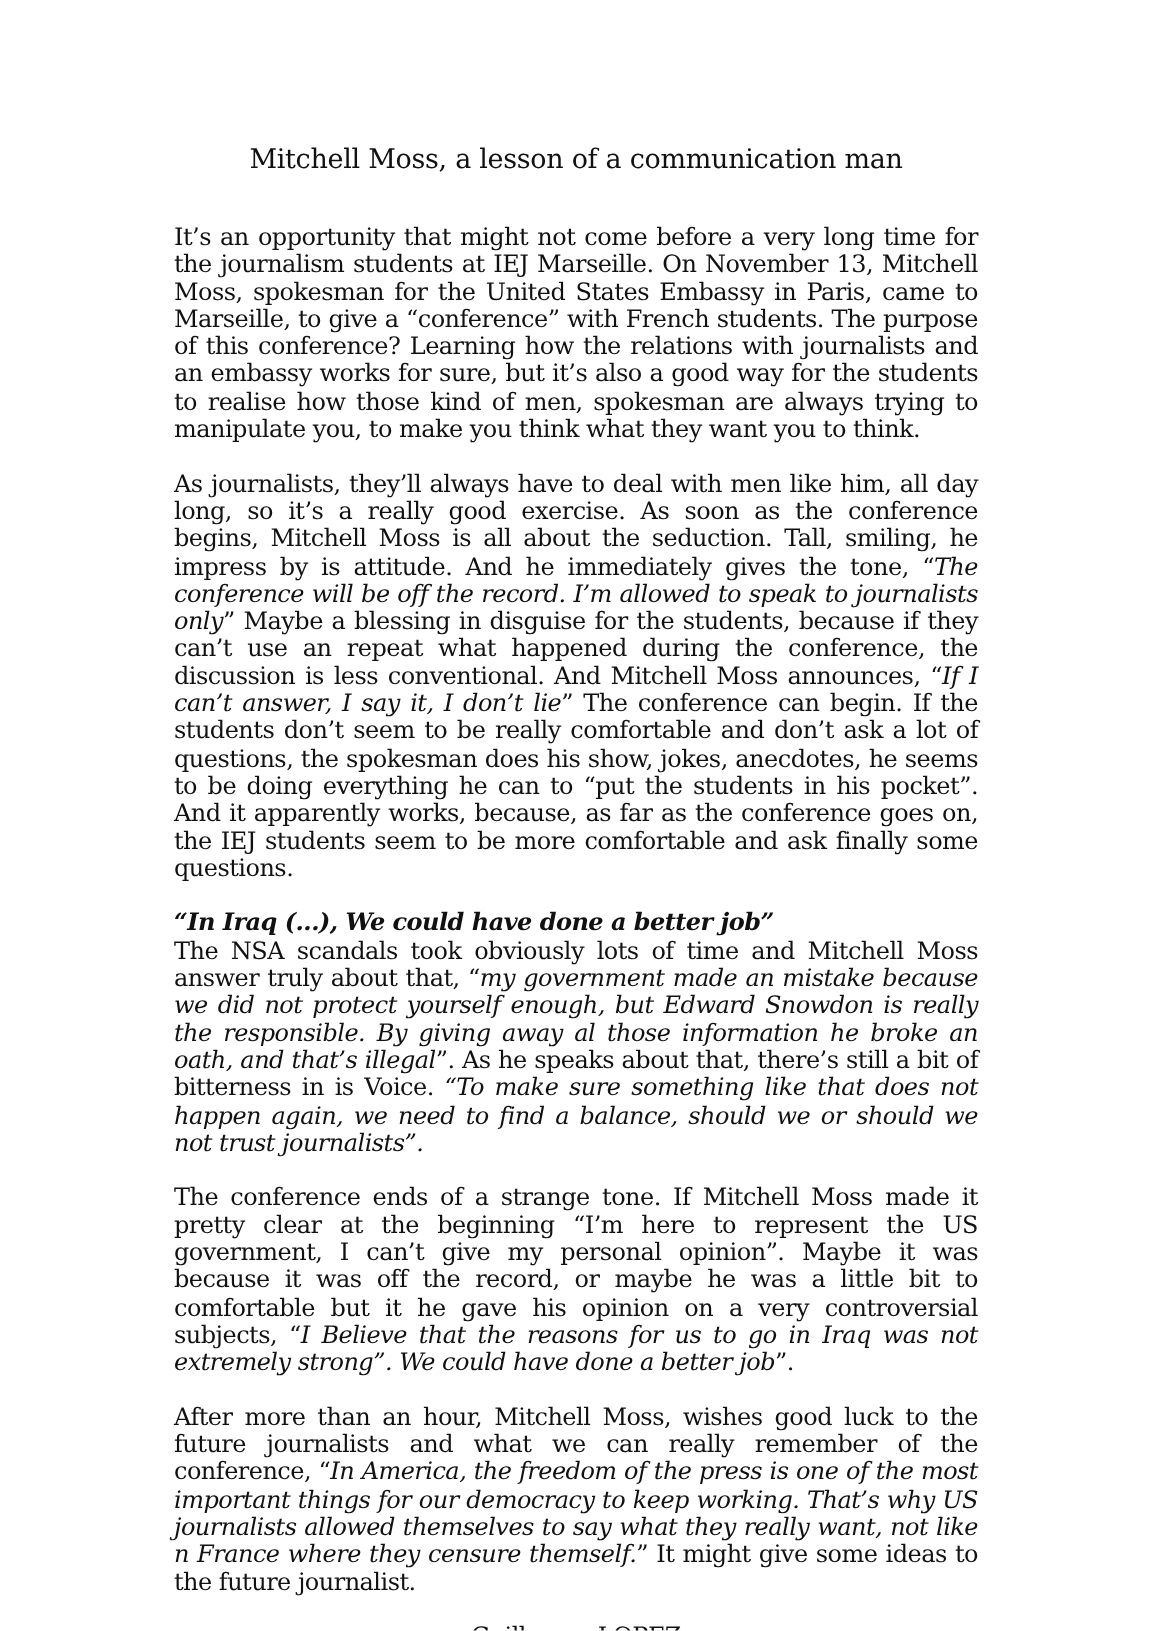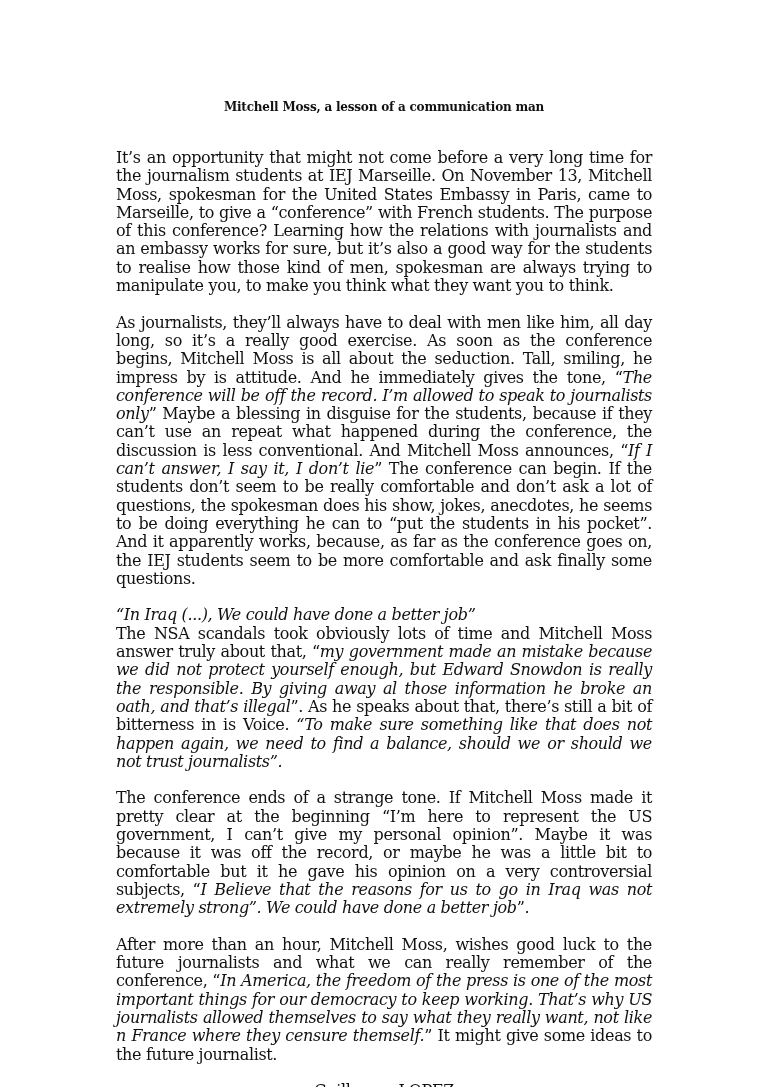--- a/index.html
+++ b/index.html
@@ -2,28 +2,28 @@
 <html><head>
   <meta charset="utf-8">
   <style>
     html, body { margin: 0; padding: 0; background: #ffffff; }
     body { width: 768px; height: 1087px; position: relative; overflow: hidden; }
     .page {
       position: absolute; left: 116px; top: 96px; width: 536px;
       font-family: "DejaVu Serif", serif; color: #111111;
     }
     .title {
-      text-align: center; font-weight: bold; font-size: 12px;
+      text-align: center; font-weight: normal; font-size: 18px;
       margin: 0 0 31px 0; letter-spacing: -0.2px; line-height: 22px;
     }
     p {
       margin: 0 0 18.3px 0; font-size: 16px; line-height: 18.3px;
       text-align: justify; letter-spacing: -0.35px;
     }
-    .subhead { font-weight: normal; font-style: italic; display: block; }
+    .subhead { font-weight: bold; font-style: italic; display: block; }
     em { font-style: italic; }
     .sig { text-align: center; margin-top: 4px; }
   </style>
 </head>
 <body>
 
 <div class="page">
   <h1 class="title">Mitchell Moss, a lesson of a communication man</h1>
   <div id="body">
       <p><span>It’s an opportunity that might not come before a very long time for the journalism students at IEJ Marseille. On November 13, Mitchell Moss, spokesman for the United States Embassy in Paris, came to Marseille, to give a “conference” with French students. The purpose of this conference? Learning how the relations with journalists and an embassy works for sure, but it’s also a good way for the students to realise how those kind of men, spokesman are always trying to manipulate you, to make you think what they want you to think.</span></p>

